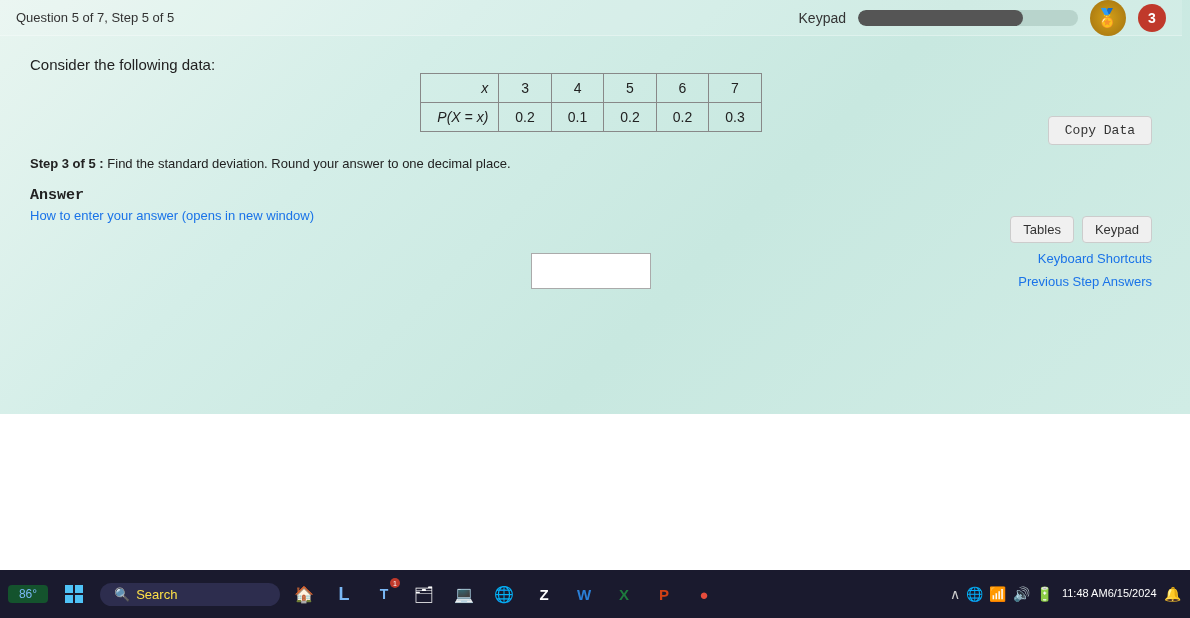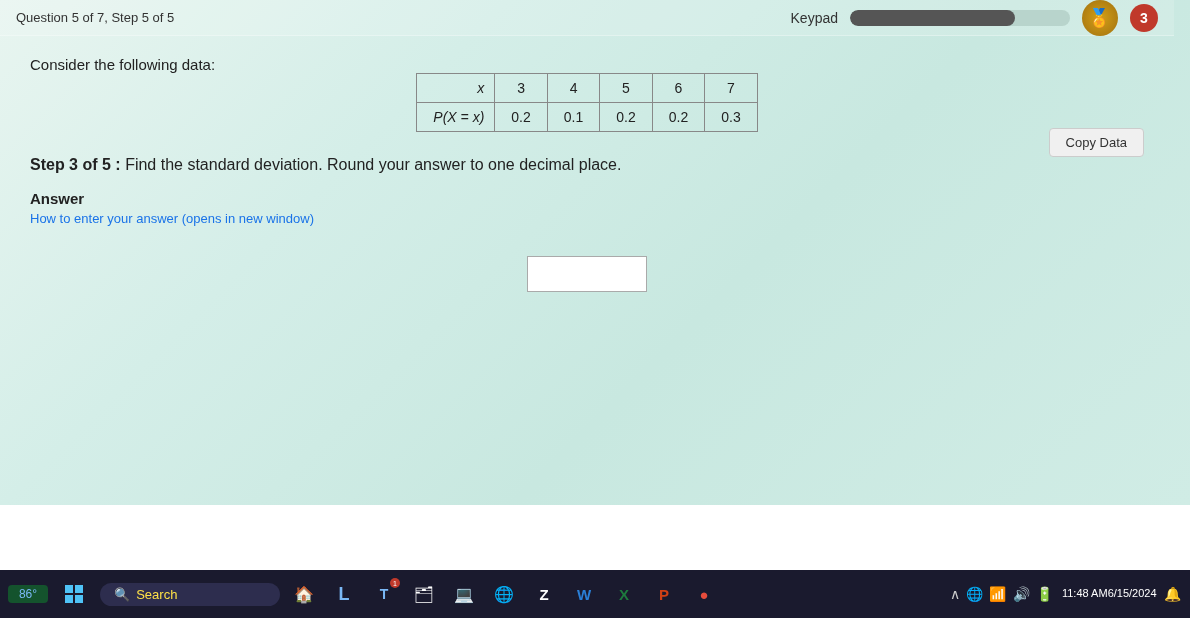--- a/index.html
+++ b/index.html
@@ -8,24 +8,24 @@
       height: 618px;
       overflow: hidden;
       font-family: 'Segoe UI', Arial, sans-serif;
       background: #fff;
       position: relative;
     }
 
     
     .main-content {
       width: 100%;
-      height: 505px;
+      height: 414px;
       background: linear-gradient(135deg, #e8f5f0 0%, #d4eee8 30%, #c8e8e0 60%, #d0ece5 100%);
       position: relative;
-      padding: 0 16px 0 0;
+      padding: 0 8px 0 0;
     }
 
     
     .top-bar {
       display: flex;
       align-items: center;
       justify-content: space-between;
       padding: 4px 16px 4px 16px;
       background: rgba(255,255,255,0.15);
       border-bottom: 1px solid rgba(255,255,255,0.3);
@@ -124,51 +124,53 @@
     .data-table .label-cell {
       font-style: italic;
       text-align: right;
       padding-right: 10px;
     }
 
     
     .copy-data-btn {
       position: absolute;
       right: 30px;
-      top: 92px;
+      top: 80px;
       padding: 6px 16px;
       background: #f0f0f0;
       border: 1px solid #ccc;
       border-radius: 4px;
       font-size: 13px;
       cursor: pointer;
       color: #333;
+      font-family: Liberation Mono, monospace;
     }
 
     
     .step-instruction {
-      font-size: 16px;
+      font-size: 13px;
       color: #222;
       margin-bottom: 8px;
     }
 
     .step-bold {
       font-weight: bold;
     }
 
     
     .answer-section {
       margin-top: 16px;
     }
 
     .answer-label {
       font-size: 15px;
       color: #222;
       font-weight: bold;
       margin-bottom: 4px;
+      font-family: Liberation Mono, monospace;
     }
 
     .how-to-link {
       font-size: 13px;
       color: #1a73e8;
       cursor: pointer;
       text-decoration: none;
       margin-bottom: 20px;
       display: block;
     }
@@ -422,20 +424,28 @@
 
     <p class="step-instruction">
       <span class="step-bold">Step 3 of 5 :</span><span> Find the standard deviation. Round your answer to one decimal place.</span>
     </p>
 
     <div class="answer-section">
       <div class="answer-label">Answer</div>
       <a class="how-to-link" href="#">How to enter your answer (opens in new window)</a>
     </div>
 
+    <div class="right-panel">
+      <div class="tables-keypad-row">
+        <button class="tables-btn">Tables</button>
+        <button class="keypad-btn">Keypad</button>
+      </div>
+      <div class="keyboard-shortcuts-link">Keyboard Shortcuts</div>
+      <div class="previous-step-link">Previous Step Answers</div>
+    </div>
 
     <div class="answer-input-wrapper">
       <input class="answer-input" type="text" style="">
     </div>
   </div>
 </div>
 
 <div class="taskbar">
 
   <div class="temp-badge">86°</div>

